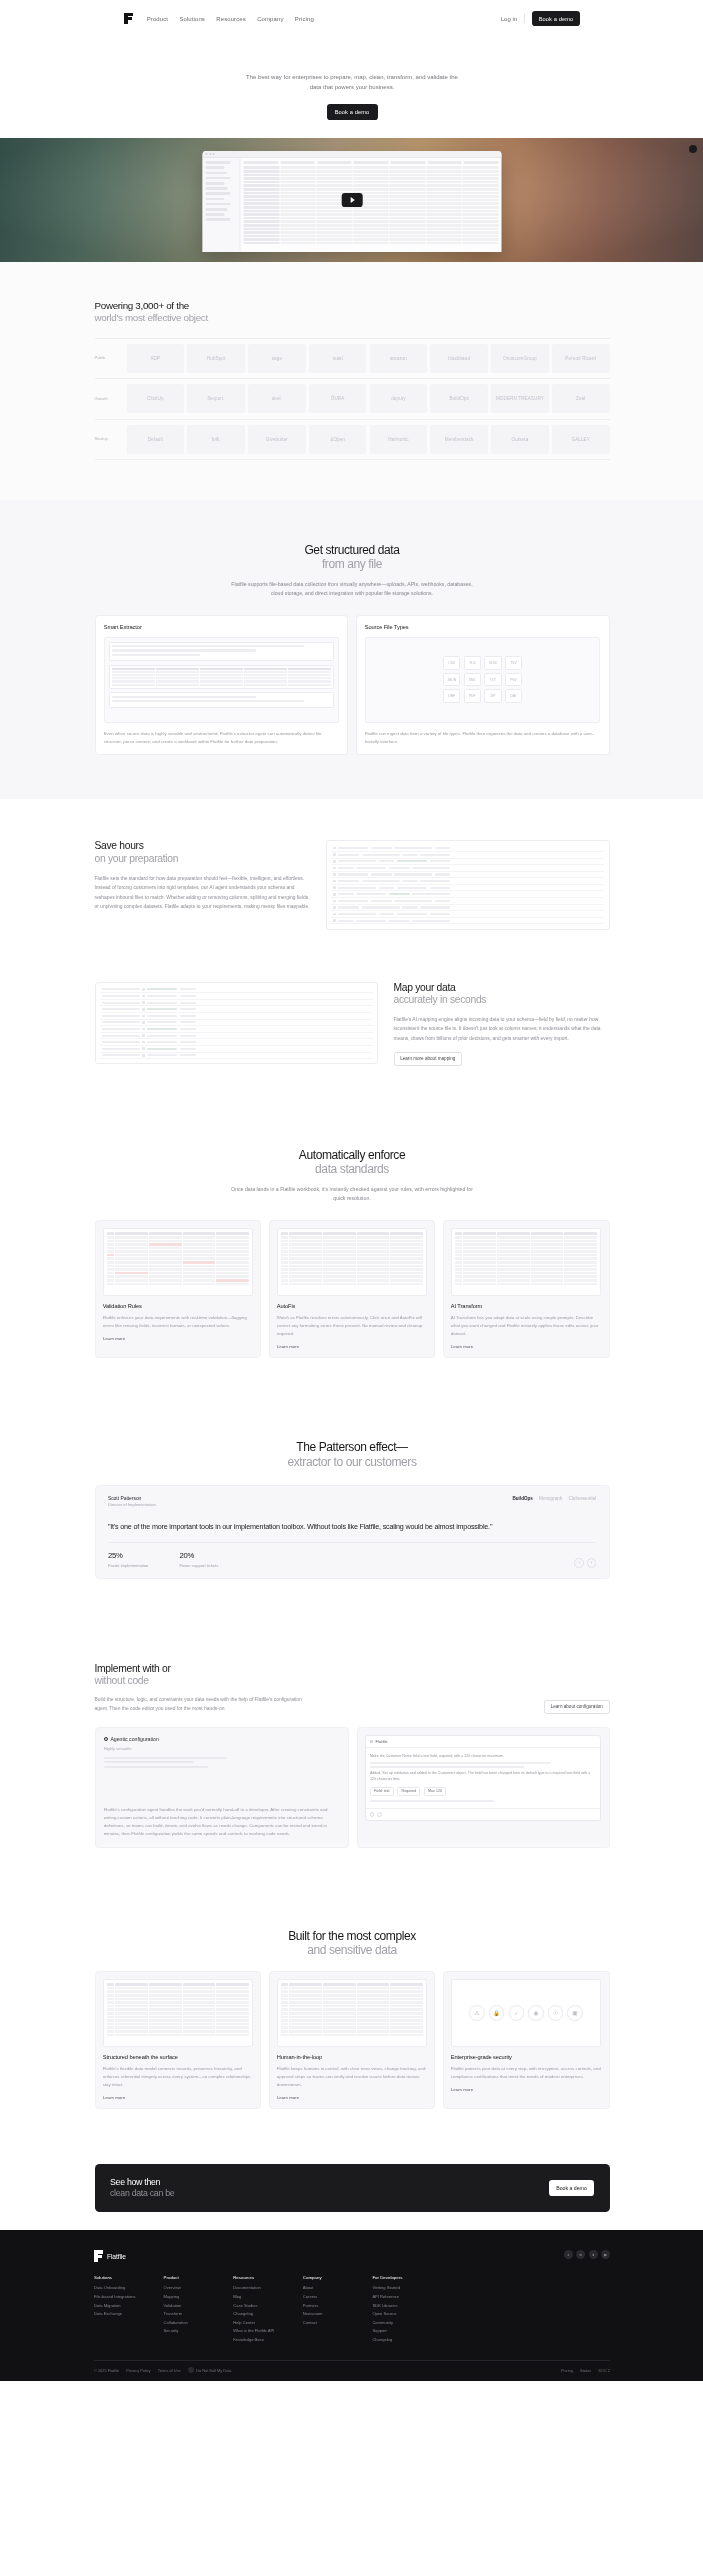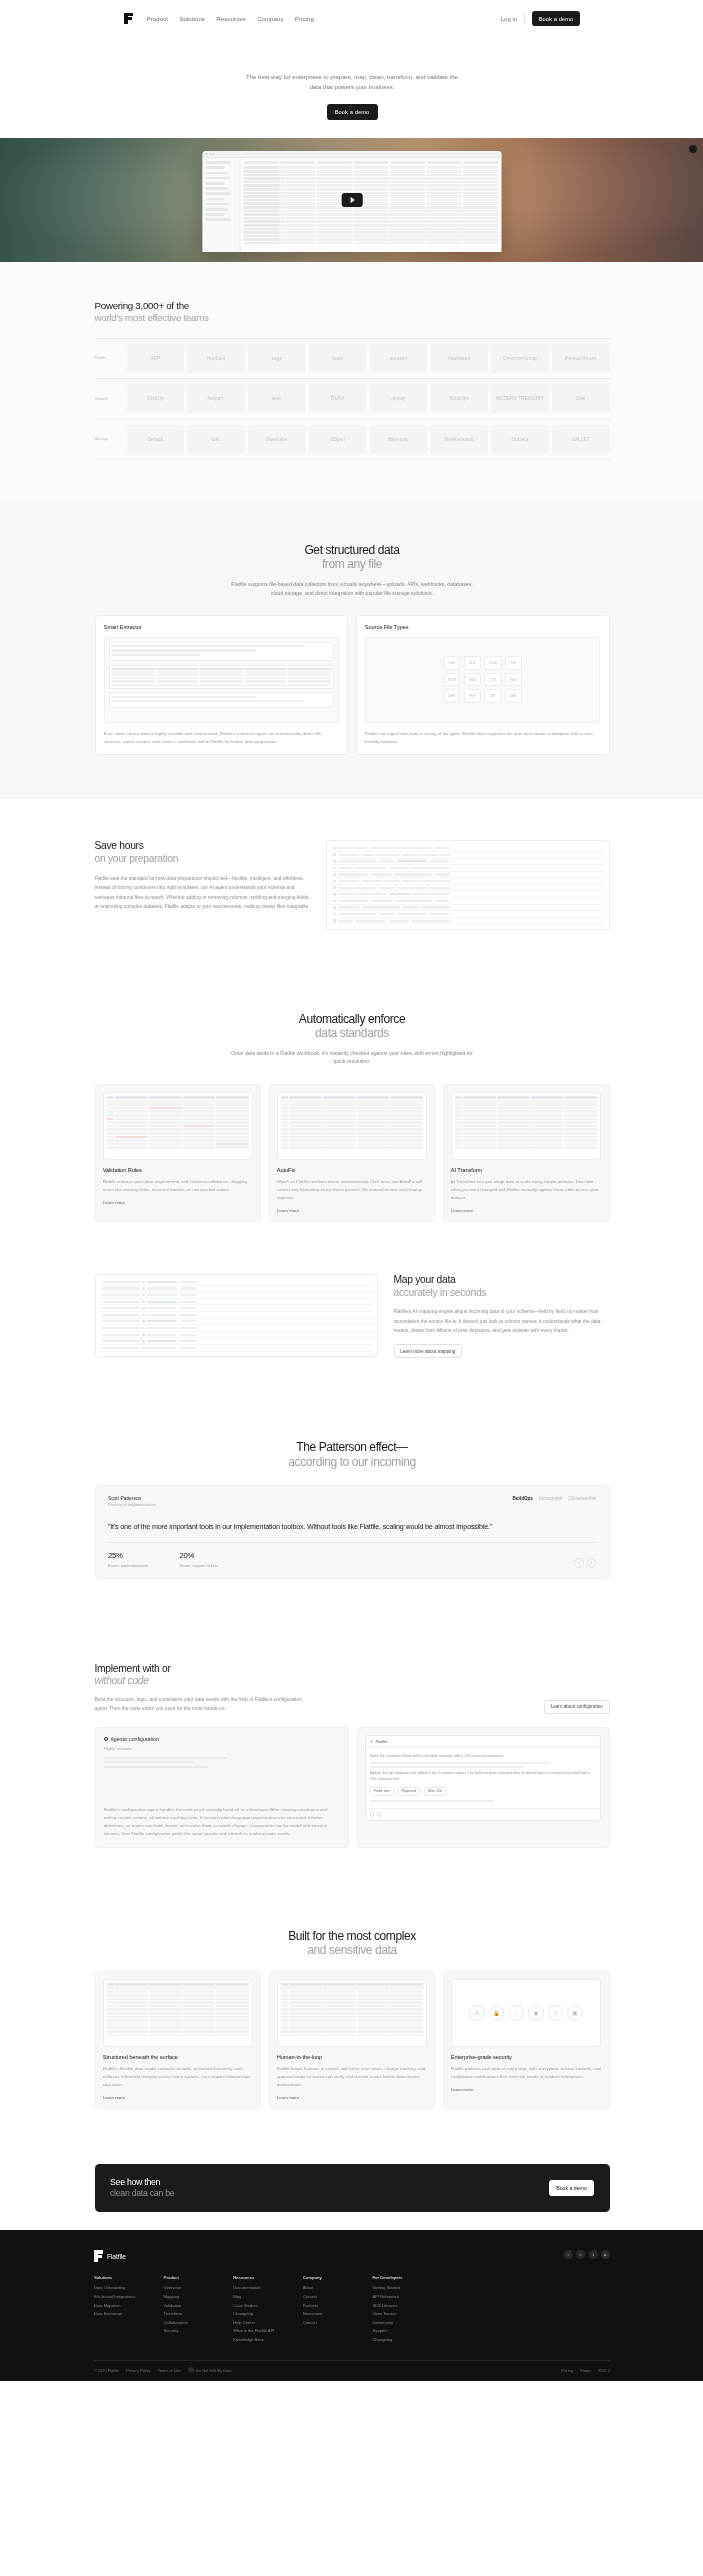--- a/index.html
+++ b/index.html
@@ -147,21 +147,21 @@
   .q-stats{display:flex;gap:31px;border-top:0.5px solid #e9e9ee;padding-top:8.2px;align-items:flex-end;}
   .q-stat b{display:block;font-size:7.7px;font-weight:400;letter-spacing:-0.2px;}
   .q-stat em{display:block;font-style:normal;font-size:4.1px;color:#a0a0a7;margin-top:2.1px;}
   .q-arrows{margin-left:auto;display:flex;gap:3.1px;}
   .q-arrows i{width:9.3px;height:9.3px;border:0.5px solid #e0e0e6;border-radius:50%;display:flex;
     align-items:center;justify-content:center;font-size:4.1px;color:#9a9aa2;font-style:normal;cursor:pointer;}
 
   
   .impl-head{display:flex;align-items:flex-end;justify-content:space-between;}
   .impl-head h3{font-size:10.3px;line-height:1.22;letter-spacing:-0.3px;font-weight:400;}
-  .impl-head h3 .dim{color:#a0a0a6;display:block;font-style:italic;}
+  .impl-head h3 .dim{color:#a0a0a6;display:block;}
   .impl-sub{font-size:4.9px;line-height:1.9;color:#8d8d94;width:222px;margin-top:7.2px;}
   .impl-body{display:flex;gap:7.2px;margin-top:13.4px;}
   .impl-left{flex:1;background:#f7f7fa;border:0.5px solid #f0f0f3;border-radius:3.6px;padding:8.2px;}
   .agent-title{display:flex;align-items:center;gap:2.6px;font-size:5.2px;color:#2a2a2e;}
   .agent-title i{width:4.1px;height:4.1px;border-radius:50%;border:0.8px solid #2a2a2e;display:inline-block;}
   .agent-sub{font-size:4.1px;color:#a8a8b0;margin-top:4.1px;}
   .agent-list{margin-top:5.2px;}
   .agent-list i{display:block;height:2.1px;background:#e9e9ee;border-radius:1px;margin-bottom:2.6px;}
   .agent-list i.w1{width:52%}.agent-list i.w2{width:38%}.agent-list i.w3{width:44%}
   .impl-left p{font-size:4.4px;line-height:1.85;color:#9a9aa1;margin-top:38px;}
@@ -430,21 +430,21 @@
   <div class="play">
         <i></i>
       </div>
   <div class="badge-round"></div>
 </div>
 
 <div class="logos-sec">
   <div class="container">
     <h2 class="logos-head">
       <span>Powering 3,000+ of the</span>
-      <span class="dim">world's most effective teams</span>
+      <span class="dim">world's most effective object</span>
     </h2>
     <div id="logo-rows">
           <div class="logo-row">
             <div class="rlabel">Public</div>
             <div class="logo-cells">
               <div class="logo-cell">
                 <span>ADP</span>
               </div>
               <div class="logo-cell">
                 <span>HubSpot</span>
@@ -703,20 +703,101 @@
             <i class="dot"></i>
             <i class="bar b4"></i>
             <i class="bar b1"></i>
             <i class="bar b2"></i>
             <i class="bar b3"></i>
           </div>
         </div>
   </div>
 </div>
 
+<div class="sec" style="padding-top:0">
+  <div class="container split rev">
+    <div class="txt">
+      <h3>
+        <span>Map your data</span>
+        <span class="dim">accurately in seconds</span>
+      </h3>
+      <p>Flatfile's AI mapping engine aligns incoming data to your schema—field by field, no matter how inconsistent the source file is. It doesn't just look at column names; it understands what the data means, draws from billions of prior decisions, and gets smarter with every import.</p>
+      <a href="#" class="link-btn">Learn more about mapping</a>
+    </div>
+    <div class="art" id="map-art">
+          <div class="prep-row">
+            <i class="bar b3"></i>
+            <i class="dot"></i>
+            <i class="bar b1 acc"></i>
+            <i class="bar b4"></i>
+          </div>
+          <div class="prep-row">
+            <i class="bar b3"></i>
+            <i class="dot"></i>
+            <i class="bar b1"></i>
+            <i class="bar b4"></i>
+          </div>
+          <div class="prep-row">
+            <i class="bar b3"></i>
+            <i class="dot"></i>
+            <i class="bar b1"></i>
+            <i class="bar b4"></i>
+          </div>
+          <div class="prep-row">
+            <i class="bar b3"></i>
+            <i class="dot"></i>
+            <i class="bar b1 acc"></i>
+            <i class="bar b4"></i>
+          </div>
+          <div class="prep-row">
+            <i class="bar b3"></i>
+            <i class="dot"></i>
+            <i class="bar b1"></i>
+            <i class="bar b4"></i>
+          </div>
+          <div class="prep-row">
+            <i class="bar b3"></i>
+            <i class="dot"></i>
+            <i class="bar b1"></i>
+            <i class="bar b4"></i>
+          </div>
+          <div class="prep-row">
+            <i class="bar b3"></i>
+            <i class="dot"></i>
+            <i class="bar b1 acc"></i>
+            <i class="bar b4"></i>
+          </div>
+          <div class="prep-row">
+            <i class="bar b3"></i>
+            <i class="dot"></i>
+            <i class="bar b1"></i>
+            <i class="bar b4"></i>
+          </div>
+          <div class="prep-row">
+            <i class="bar b3"></i>
+            <i class="dot"></i>
+            <i class="bar b1"></i>
+            <i class="bar b4"></i>
+          </div>
+          <div class="prep-row">
+            <i class="bar b3"></i>
+            <i class="dot"></i>
+            <i class="bar b1 acc"></i>
+            <i class="bar b4"></i>
+          </div>
+          <div class="prep-row">
+            <i class="bar b3"></i>
+            <i class="dot"></i>
+            <i class="bar b1"></i>
+            <i class="bar b4"></i>
+          </div>
+        </div>
+  </div>
+</div>
+
 <div class="sec">
   <div class="container sec-center">
     <h2 class="h-lg">
       <span>Automatically enforce</span>
       <span class="dim">data standards</span>
     </h2>
     <p class="sec-sub">Once data lands in a Flatfile workbook, it's instantly checked against your rules, with errors highlighted for quick resolution.</p>
     <div class="three" style="text-align:left">
       <div class="tcard">
         <div class="art">
@@ -967,106 +1048,25 @@
               </div>
             </div>
         <h4>AI Transform</h4>
         <p>AI Transform lets you adapt data at scale using simple prompts. Describe what you want changed and Flatfile instantly applies those edits across your dataset.</p>
         <a href="#" class="more">Learn more</a>
       </div>
     </div>
   </div>
 </div>
 
-<div class="sec" style="padding-top:0">
-  <div class="container split rev">
-    <div class="txt">
-      <h3>
-        <span>Map your data</span>
-        <span class="dim">accurately in seconds</span>
-      </h3>
-      <p>Flatfile's AI mapping engine aligns incoming data to your schema—field by field, no matter how inconsistent the source file is. It doesn't just look at column names; it understands what the data means, draws from billions of prior decisions, and gets smarter with every import.</p>
-      <a href="#" class="link-btn">Learn more about mapping</a>
-    </div>
-    <div class="art" id="map-art">
-          <div class="prep-row">
-            <i class="bar b3"></i>
-            <i class="dot"></i>
-            <i class="bar b1 acc"></i>
-            <i class="bar b4"></i>
-          </div>
-          <div class="prep-row">
-            <i class="bar b3"></i>
-            <i class="dot"></i>
-            <i class="bar b1"></i>
-            <i class="bar b4"></i>
-          </div>
-          <div class="prep-row">
-            <i class="bar b3"></i>
-            <i class="dot"></i>
-            <i class="bar b1"></i>
-            <i class="bar b4"></i>
-          </div>
-          <div class="prep-row">
-            <i class="bar b3"></i>
-            <i class="dot"></i>
-            <i class="bar b1 acc"></i>
-            <i class="bar b4"></i>
-          </div>
-          <div class="prep-row">
-            <i class="bar b3"></i>
-            <i class="dot"></i>
-            <i class="bar b1"></i>
-            <i class="bar b4"></i>
-          </div>
-          <div class="prep-row">
-            <i class="bar b3"></i>
-            <i class="dot"></i>
-            <i class="bar b1"></i>
-            <i class="bar b4"></i>
-          </div>
-          <div class="prep-row">
-            <i class="bar b3"></i>
-            <i class="dot"></i>
-            <i class="bar b1 acc"></i>
-            <i class="bar b4"></i>
-          </div>
-          <div class="prep-row">
-            <i class="bar b3"></i>
-            <i class="dot"></i>
-            <i class="bar b1"></i>
-            <i class="bar b4"></i>
-          </div>
-          <div class="prep-row">
-            <i class="bar b3"></i>
-            <i class="dot"></i>
-            <i class="bar b1"></i>
-            <i class="bar b4"></i>
-          </div>
-          <div class="prep-row">
-            <i class="bar b3"></i>
-            <i class="dot"></i>
-            <i class="bar b1 acc"></i>
-            <i class="bar b4"></i>
-          </div>
-          <div class="prep-row">
-            <i class="bar b3"></i>
-            <i class="dot"></i>
-            <i class="bar b1"></i>
-            <i class="bar b4"></i>
-          </div>
-        </div>
-  </div>
-</div>
-
 <div class="quote-sec">
   <div class="container sec-center">
     <h2 class="h-lg">
       <span>The Patterson effect—</span>
-      <span class="dim">according to our incoming</span>
+      <span class="dim">extractor to our customers</span>
     </h2>
     <div class="quote-box" style="text-align:left">
       <div class="q-top">
         <div class="q-person">
           <strong>Scott Patterson</strong>
           <em>Director of Implementation</em>
         </div>
         <div class="q-logos">
           <span class="on">BuildOps</span>
           <span>Monograph</span>

